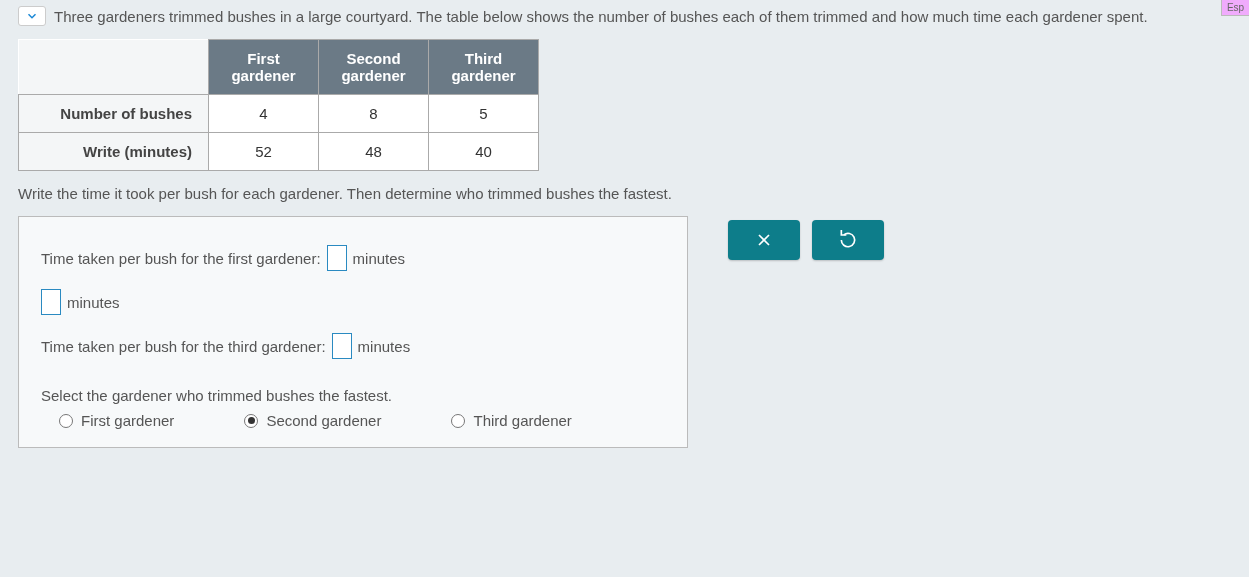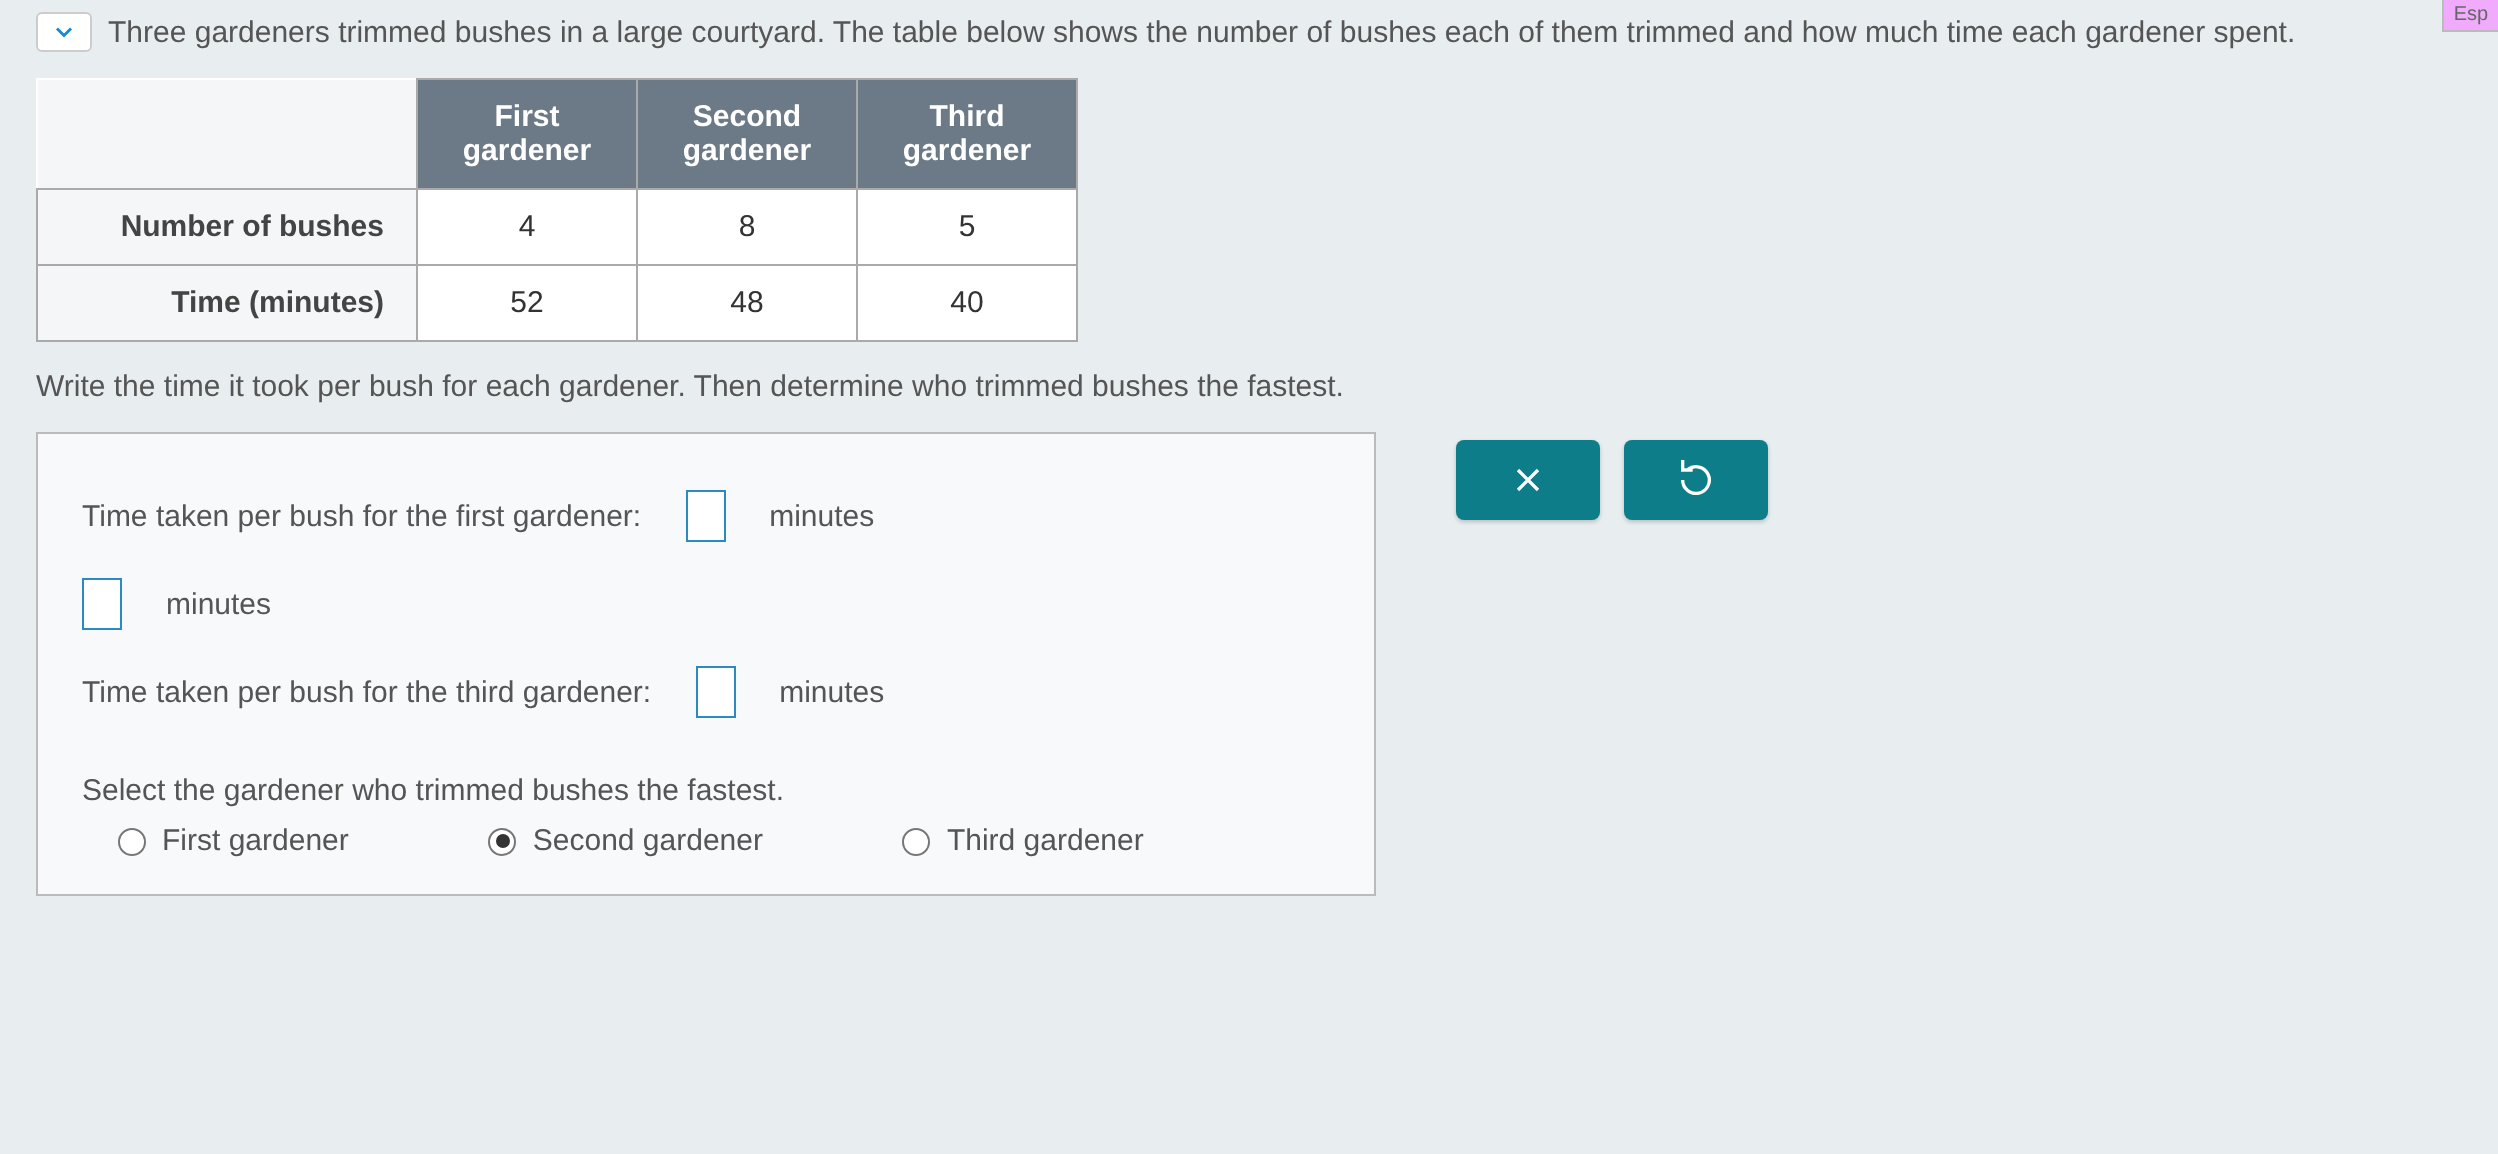--- a/index.html
+++ b/index.html
@@ -32,21 +32,21 @@
   }
   table.data th.col { background: #6b7a86; color: #fff; font-weight: bold; width: 110px; }
   table.data td.rowh { background: #f4f6f7; color: #444; font-weight: bold; text-align: right; width: 190px; }
   table.data td.corner { background: #f4f6f7; border-left: none; border-top: none; }
   table.data tr:first-child td.corner { border-top: 1px solid transparent; border-left: 1px solid transparent; }
   .instruction { color: #555; margin-top: 14px; }
   .answer-row { display: flex; align-items: flex-start; margin-top: 14px; gap: 40px; }
   .answer-box {
     border: 1px solid #bbb; background: #f7f9fa; padding: 18px 22px; width: 670px;
   }
-  .aline { color: #555; margin: 10px 0 18px 0; display: flex; align-items: center; gap: 22px; }
+  .aline { color: #555; margin: 10px 0 18px 0; display: flex; align-items: center; gap: 6px; }
   .blank {
     width: 20px; height: 26px; border: 1px solid #2a8ac1; background: #fff; display: inline-block;
   }
   .select-q { color: #555; margin-top: 28px; margin-bottom: 8px; }
   .options { display: flex; gap: 70px; align-items: center; padding-left: 18px; }
   .opt { display: flex; align-items: center; gap: 8px; color: #555; cursor: pointer; }
   .radio {
     width: 14px; height: 14px; border: 1.5px solid #777; border-radius: 50%; display: inline-flex;
     align-items: center; justify-content: center; background: #fff;
   }
@@ -91,21 +91,21 @@
       <th class="col">Second gardener</th>
       <th class="col">Third gardener</th>
     </tr>
     <tr>
       <td class="rowh">Number of bushes</td>
       <td>4</td>
       <td>8</td>
       <td>5</td>
     </tr>
     <tr>
-      <td class="rowh">Time (minutes)</td>
+      <td class="rowh">Write (minutes)</td>
       <td>52</td>
       <td>48</td>
       <td>40</td>
     </tr>
   </tbody>
     </table>
 
   <div class="instruction">Write the time it took per bush for each gardener. Then determine who trimmed bushes the fastest.</div>
 
   <div class="answer-row">

